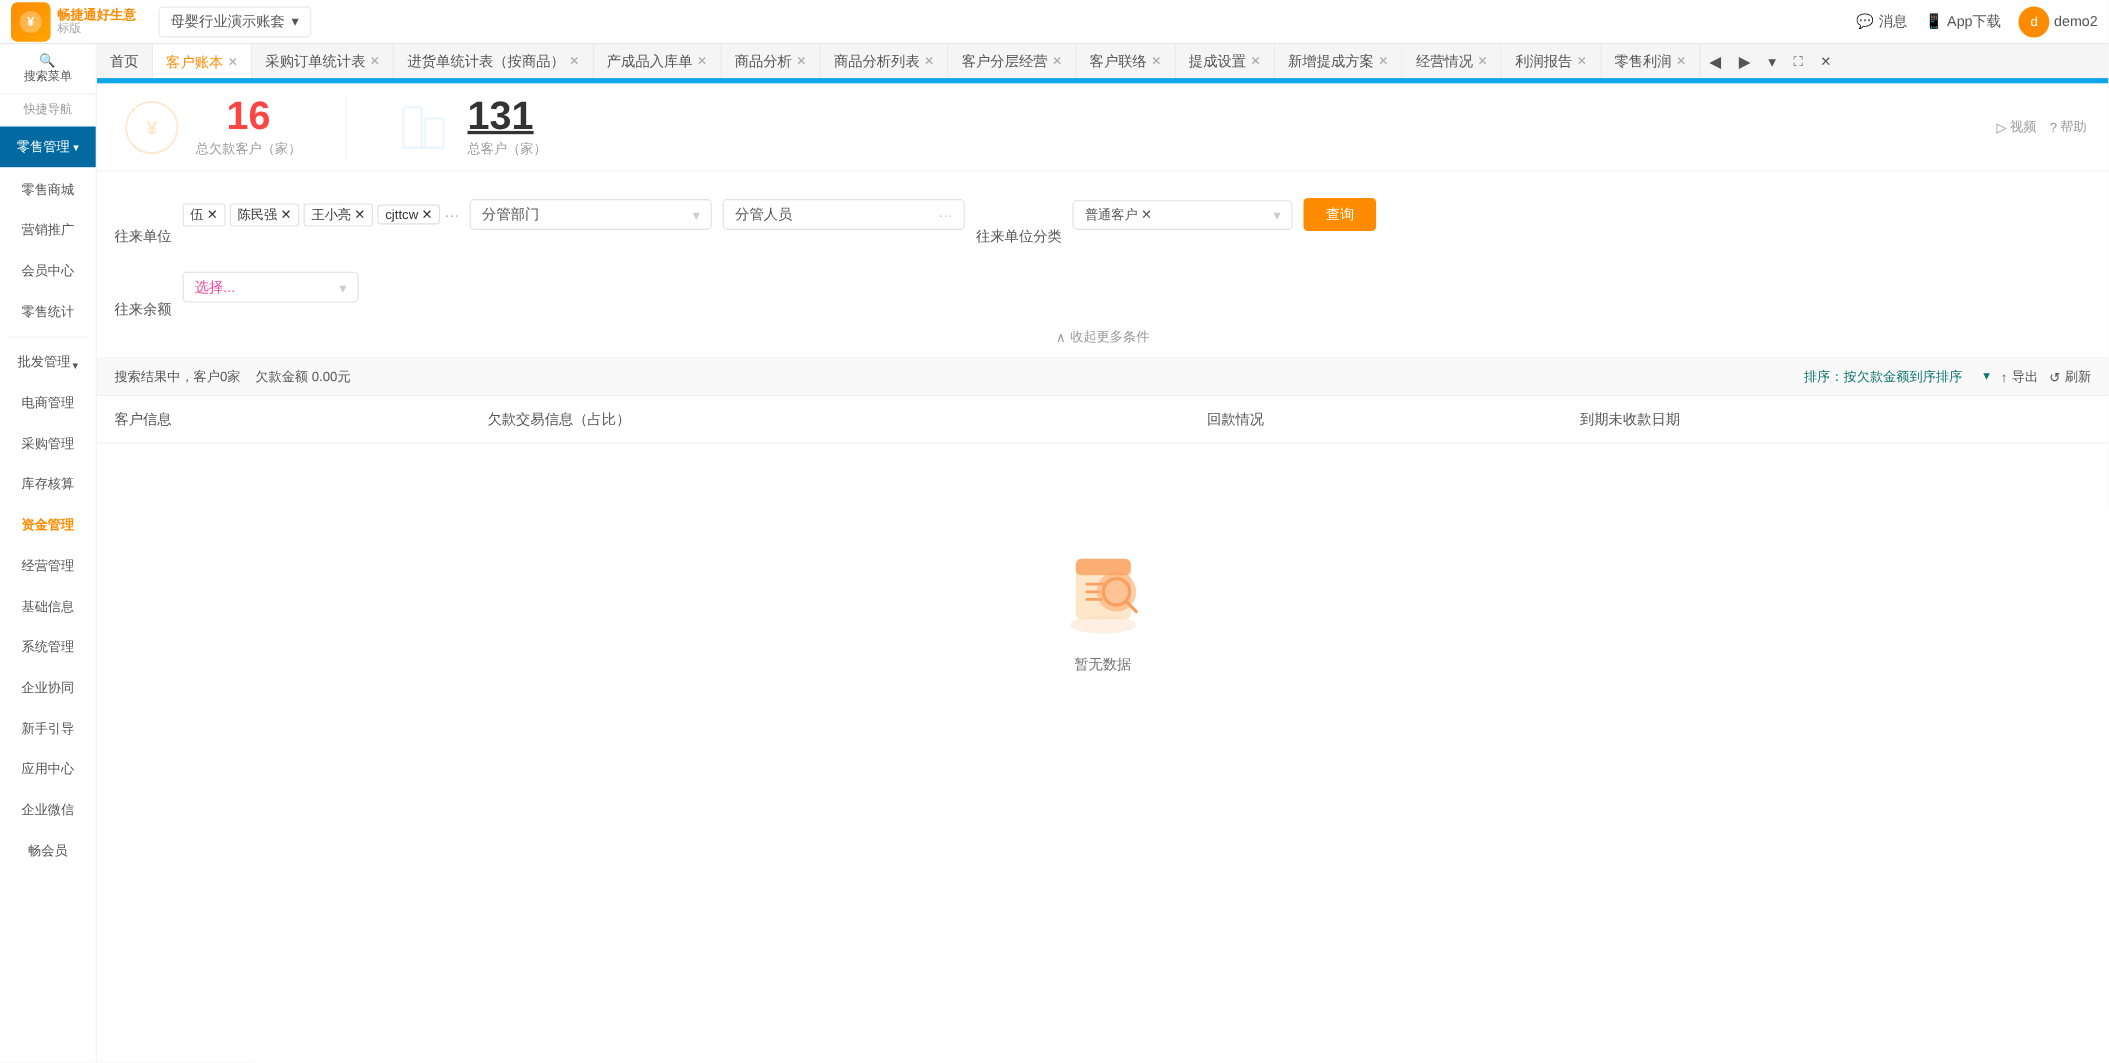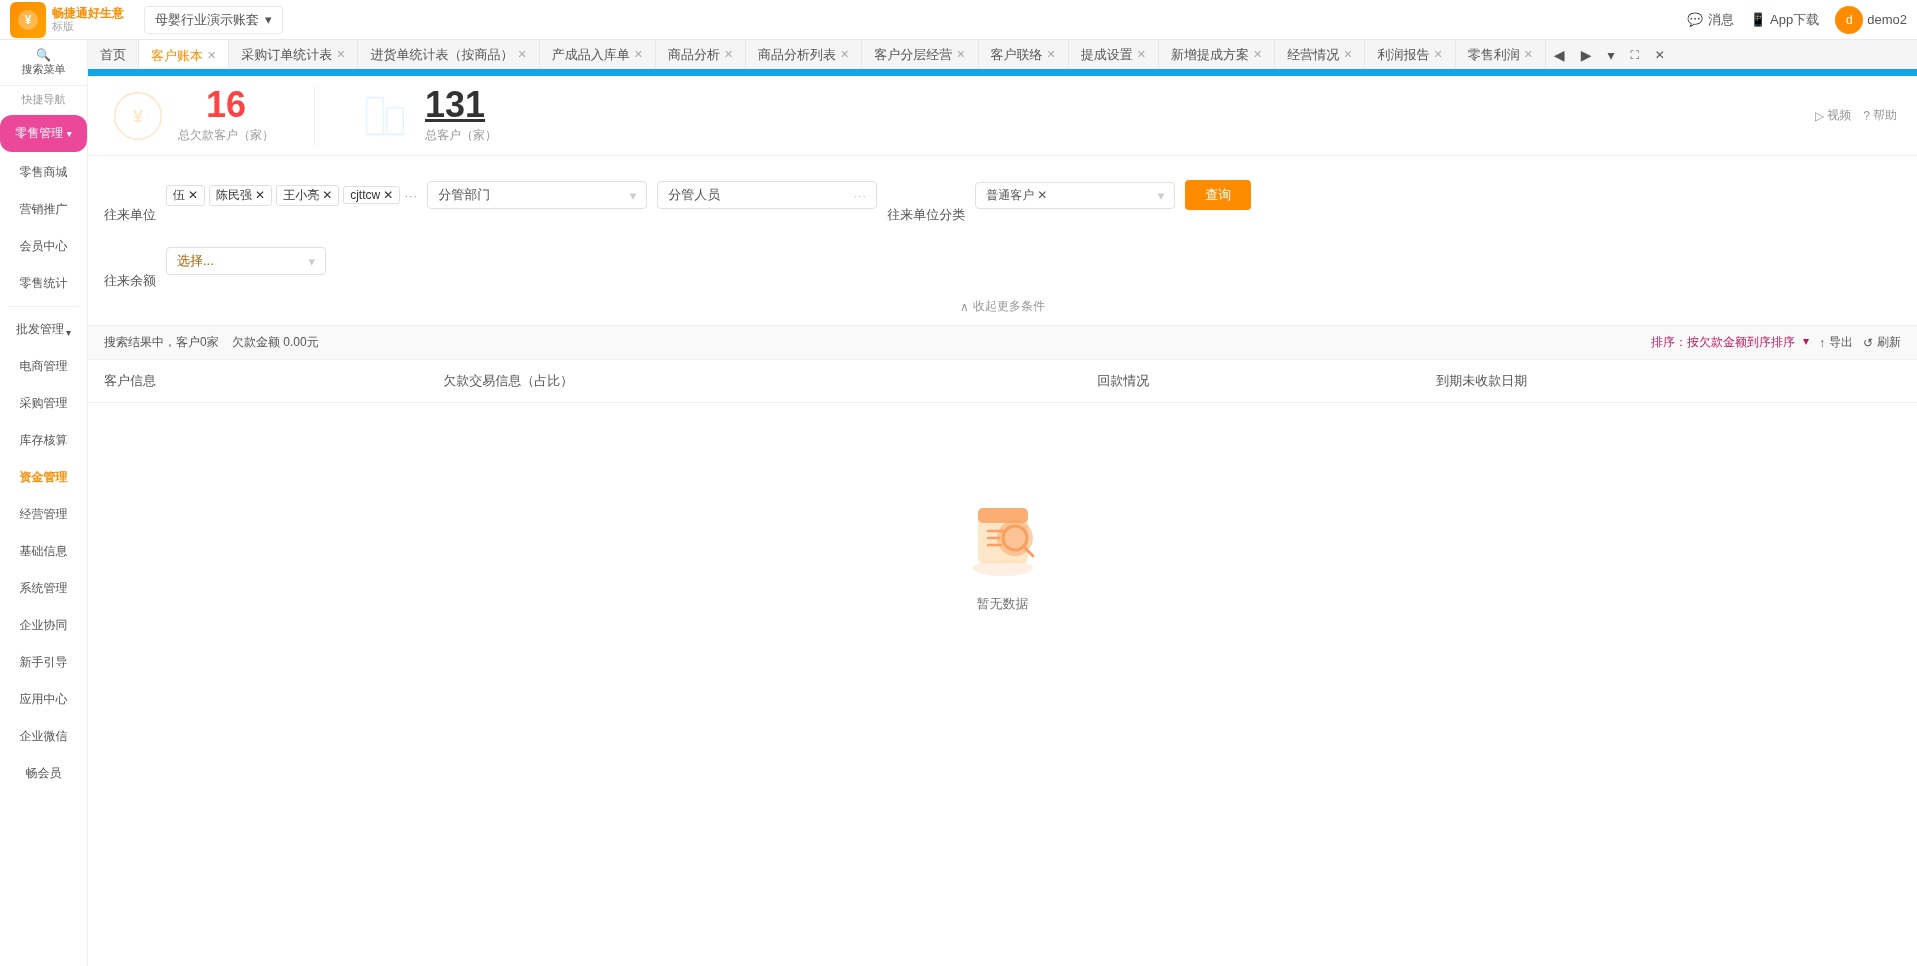--- a/index.html
+++ b/index.html
@@ -4,21 +4,21 @@
   <style>
     * { margin: 0; padding: 0; box-sizing: border-box; }
     body { font-family: 'Microsoft YaHei', Arial, sans-serif; font-size: 13px; background: #f5f5f5; color: #333; overflow: hidden; }
 
     
     .app-container { display: flex; flex-direction: column; height: 966px; width: 1917px; }
     .top-bar { display: flex; align-items: center; background: #fff; height: 40px; border-bottom: 1px solid #e8e8e8; padding: 0 10px; flex-shrink: 0; }
     .main-layout { display: flex; flex: 1; overflow: hidden; }
     .sidebar { width: 88px; background: #fff; display: flex; flex-direction: column; flex-shrink: 0; border-right: 1px solid #f0f0f0; }
     .content-area { flex: 1; display: flex; flex-direction: column; overflow: hidden; }
-    .tab-bar { display: flex; align-items: center; background: #f5f5f5; height: 36px; border-bottom: 7px solid #0ea5e9; flex-shrink: 0; overflow: hidden; }
+    .tab-bar { display: flex; align-items: center; background: #f5f5f5; height: 36px; border-bottom: 5px solid #0ea5e9; flex-shrink: 0; overflow: hidden; }
     .page-content { flex: 1; overflow: auto; background: #fff; }
 
     
     .logo-area { display: flex; align-items: center; margin-right: 20px; }
     .logo-icon { width: 36px; height: 36px; background: linear-gradient(135deg, #ff8c00, #ffa500); border-radius: 6px; display: flex; align-items: center; justify-content: center; color: white; font-size: 16px; margin-right: 6px; }
     .logo-text { font-size: 12px; color: #ff8c00; font-weight: bold; line-height: 1.2; }
     .company-selector { display: flex; align-items: center; gap: 6px; padding: 4px 10px; border: 1px solid #e8e8e8; border-radius: 4px; cursor: pointer; color: #555; font-size: 13px; margin-right: auto; }
     .top-bar-actions { display: flex; align-items: center; gap: 16px; color: #555; font-size: 13px; }
     .top-action { display: flex; align-items: center; gap: 4px; cursor: pointer; }
     .user-avatar { width: 28px; height: 28px; border-radius: 50%; background: #ff8c00; display: flex; align-items: center; justify-content: center; color: white; font-size: 12px; }
@@ -55,21 +55,21 @@
     .filter-select-wide { min-width: 220px; }
     .filter-people { display: flex; align-items: center; gap: 4px; padding: 4px 10px; border: 1px solid #e0e0e0; border-radius: 4px; cursor: pointer; font-size: 13px; color: #555; min-width: 220px; }
     .filter-category { display: flex; align-items: center; gap: 4px; padding: 4px 10px; border: 1px solid #e0e0e0; border-radius: 4px; cursor: pointer; font-size: 13px; color: #555; min-width: 180px; }
     .btn-query { background: #ff8c00; color: white; border: none; padding: 6px 20px; border-radius: 4px; cursor: pointer; font-size: 13px; }
     .collapse-btn { display: flex; align-items: center; gap: 4px; color: #999; cursor: pointer; font-size: 12px; margin: 0 auto; }
     .filter-extra-row { display: flex; align-items: center; gap: 10px; }
 
     
     .results-bar { display: flex; align-items: center; justify-content: space-between; padding: 8px 16px; background: #f9f9f9; border-bottom: 1px solid #f0f0f0; font-size: 12px; color: #555; }
     .results-actions { display: flex; align-items: center; gap: 10px; }
-    .sort-select { display: flex; align-items: flex-start; gap: 8px; cursor: pointer; color: #be185d; }
+    .sort-select { display: flex; align-items: flex-start; gap: 19px; cursor: pointer; color: #0f766e; }
     .action-link { display: flex; align-items: center; gap: 4px; cursor: pointer; color: #555; }
 
     
     .data-table { width: 100%; border-collapse: collapse; }
     .data-table th { padding: 12px 16px; text-align: left; font-size: 13px; color: #555; font-weight: 500; background: #fff; border-bottom: 1px solid #f0f0f0; }
 
     
     .empty-state { display: flex; flex-direction: column; align-items: center; justify-content: center; padding: 80px 0; }
     .empty-icon { width: 100px; height: 100px; margin-bottom: 12px; }
     .empty-text { font-size: 13px; color: #737373; }
@@ -118,21 +118,21 @@
   <div class="main-layout">
 
     <div class="sidebar">
       <div class="sidebar-search">
         <span>🔍</span>
         <div style="font-size:11px;">搜索菜单</div>
       </div>
       <div class="sidebar-nav">
         <span style="font-size:11px;color:#999;">快捷导航</span>
       </div>
-      <div class="sidebar-item active" style="background:#ec4899;color:white;margin:2px 0;border-radius:12px;">
+      <div class="sidebar-item active" style="background:#0369a1;color:white;margin:2px 0;border-radius:0;">
         <span>零售管理</span>
         <span style="font-size:10px;">▾</span>
       </div>
       <div class="sidebar-item"><span>零售商城</span></div>
       <div class="sidebar-item"><span>营销推广</span></div>
       <div class="sidebar-item"><span>会员中心</span></div>
       <div class="sidebar-item"><span>零售统计</span></div>
       <div style="height:1px;background:#f0f0f0;margin:4px 8px;"></div>
       <div class="sidebar-item" style="display:flex;align-items:flex-end;justify-content:center;gap:2px;">
           <span>批发管理</span>
@@ -298,21 +298,21 @@
               </span>
               <span style="margin-left:auto;color:#ccc;">▾</span>
             </div>
 
             <button class="btn-query">查询</button>
           </div>
 
           <div class="filter-extra-row">
             <span class="filter-label">往来余额</span>
             <div class="filter-select" style="min-width:160px;">
-              <span style="color:#a16207;">选择...</span>
+              <span style="color:#ec4899;">选择...</span>
               <span style="margin-left:auto;color:#ccc;">▾</span>
             </div>
           </div>
 
           <div style="display:flex;justify-content:center;margin-top:8px;">
             <div class="collapse-btn">
               <span>∧</span>
               <span>收起更多条件</span>
             </div>
           </div>

